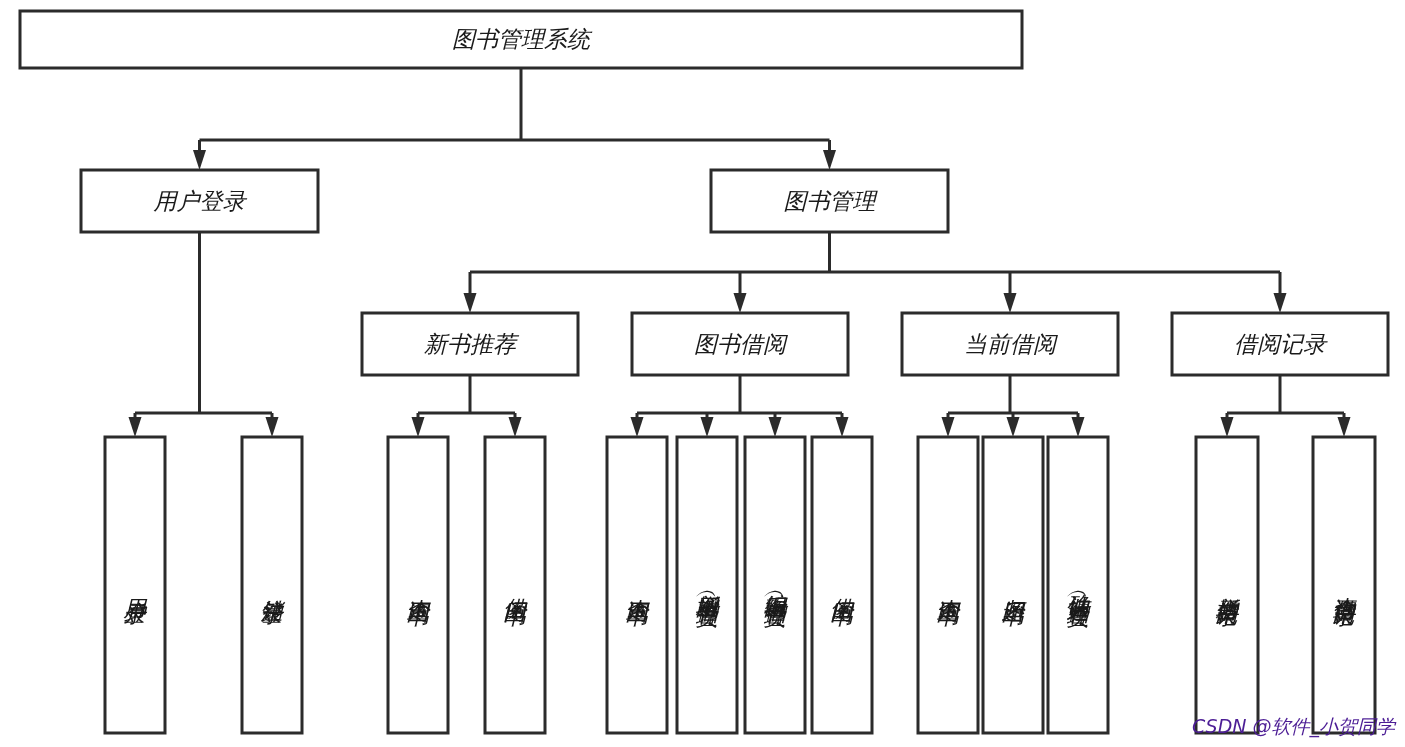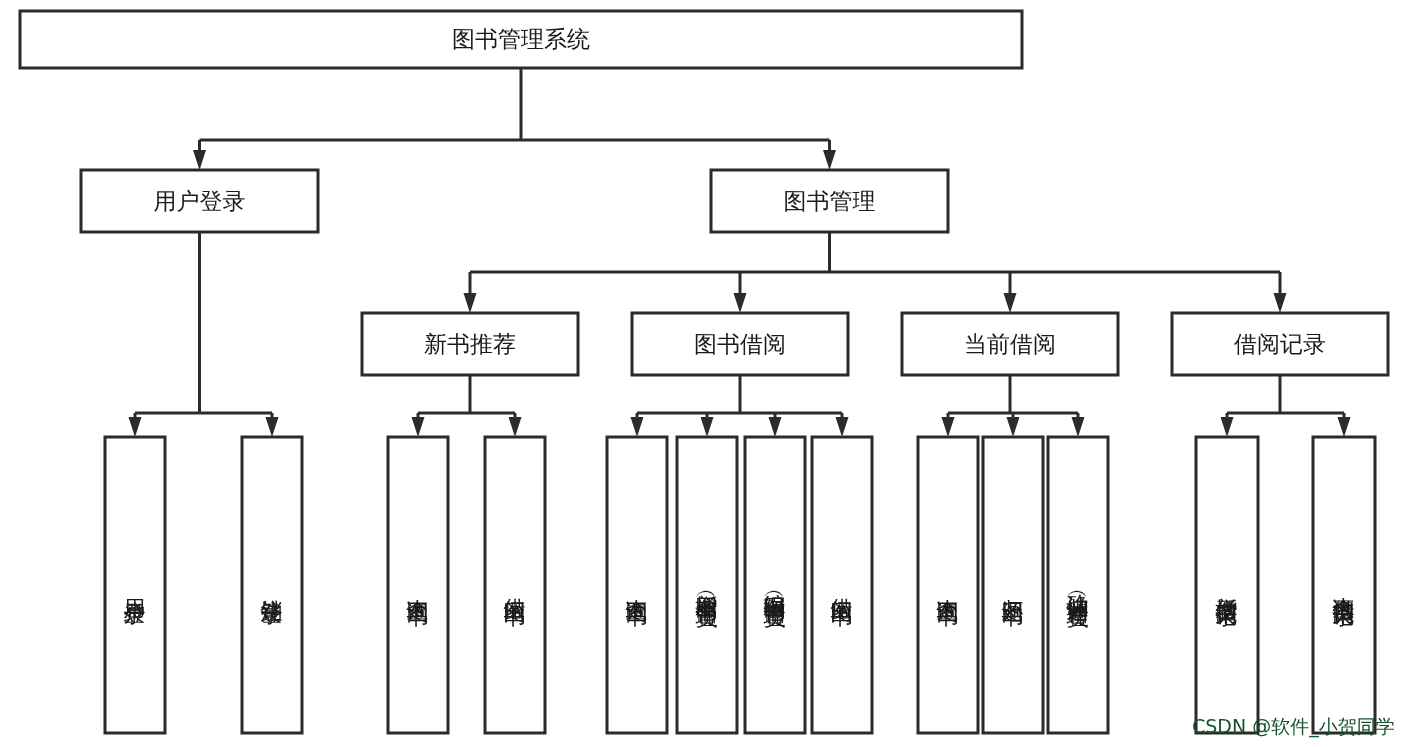--- a/index.html
+++ b/index.html
@@ -11,20 +11,21 @@
     width: 1405px;
     height: 747px;
     font-family: "DejaVu Sans", "Liberation Sans", sans-serif;
     overflow: hidden;
   }
   #diagram-root {
     position: relative;
     width: 1405px;
     height: 747px;
     background: #ffffff;
+    font-style: italic;
   }
   svg#tree-svg {
     position: absolute;
     left: 0;
     top: 0;
     width: 1405px;
     height: 747px;
   }
   .node-box {
     fill: #ffffff;
@@ -60,21 +61,21 @@
     display: flex;
     align-items: center;
     justify-content: center;
     white-space: nowrap;
     pointer-events: none;
   }
   .watermark {
     position: absolute;
     font-family: "DejaVu Sans", "Liberation Sans", sans-serif;
     font-size: 19px;
-    color: #14532d;
+    color: #4c1d95;
     white-space: nowrap;
   }
 </style>
 </head>
 <body>
 
 <div id="diagram-root">
 
   <svg id="tree-svg" viewBox="0 0 1405 747">
     <defs>

